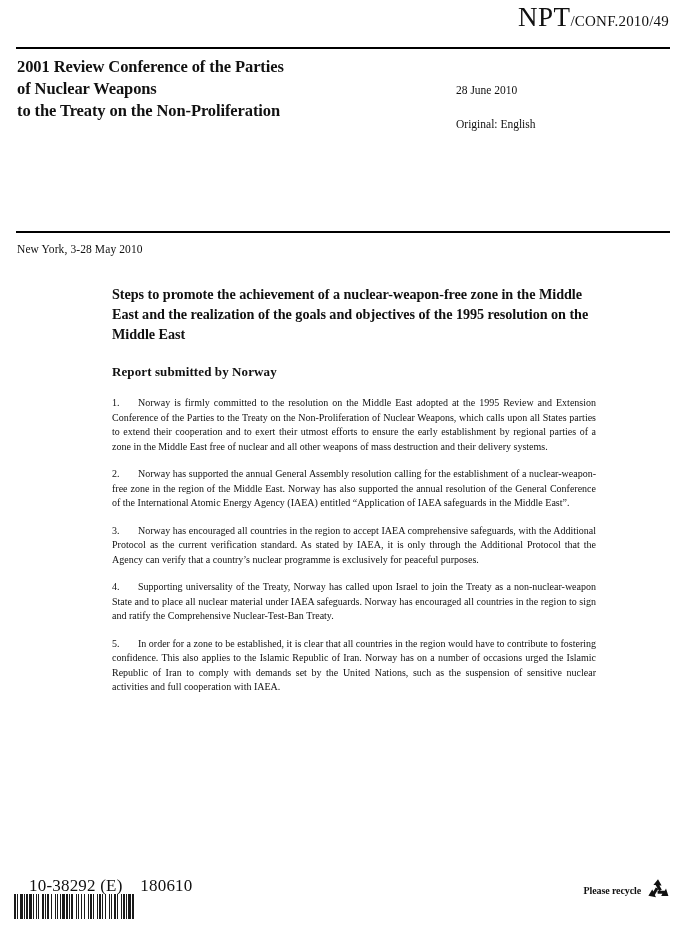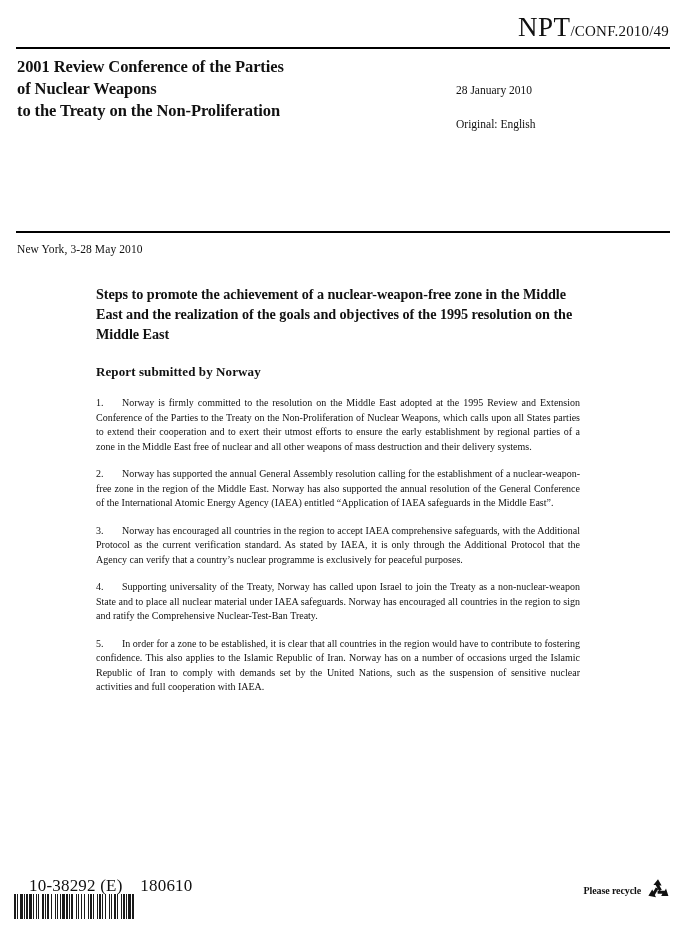--- a/index.html
+++ b/index.html
@@ -20,21 +20,21 @@
     position: absolute;
     inset: 0;
     width: 685px;
     height: 936px;
     background: #fff;
   }
 
   
   .doc-symbol {
     position: absolute;
-    top: 14px;
+    top: 4px;
     right: 16px;
     text-align: right;
     white-space: nowrap;
     line-height: 1;
     font-family: Liberation Serif, serif;
   }
   .doc-symbol .npt {
     font-size: 27px;
     letter-spacing: 0.5px;
   }
@@ -90,21 +90,21 @@
     position: absolute;
     left: 17px;
     top: 243px;
     font-size: 11.5px;
     letter-spacing: 0.1px;
   }
 
   
   .content {
     position: absolute;
-    left: 96px;
+    left: 112px;
     top: 284px;
     width: 484px;
   }
 
   .subject-heading {
     font-size: 14.2px;
     font-weight: bold;
     line-height: 1.42;
     margin: 0 0 20px 0;
     letter-spacing: -0.05px;
@@ -187,21 +187,21 @@
 
   <div class="rule-top"></div>
 
   <div class="conf-title">
     <span class="line">2001 Review Conference of the Parties</span>
     <span class="line">of Nuclear Weapons</span>
     <span class="line">to the Treaty on the Non-Proliferation</span>
   </div>
 
   <div class="meta-block">
-    <span class="date">28 January 2010</span>
+    <span class="date">28 June 2010</span>
     <span class="original">Original: English</span>
   </div>
 
   <div class="rule-second"></div>
 
   <div class="venue">New York, 3-28 May 2010</div>
 
   <div class="content">
 
     <h1 class="subject-heading">Steps to promote the achievement of a nuclear-weapon-free zone in the Middle East and the realization of the goals and objectives of the 1995 resolution on the Middle East</h1>

